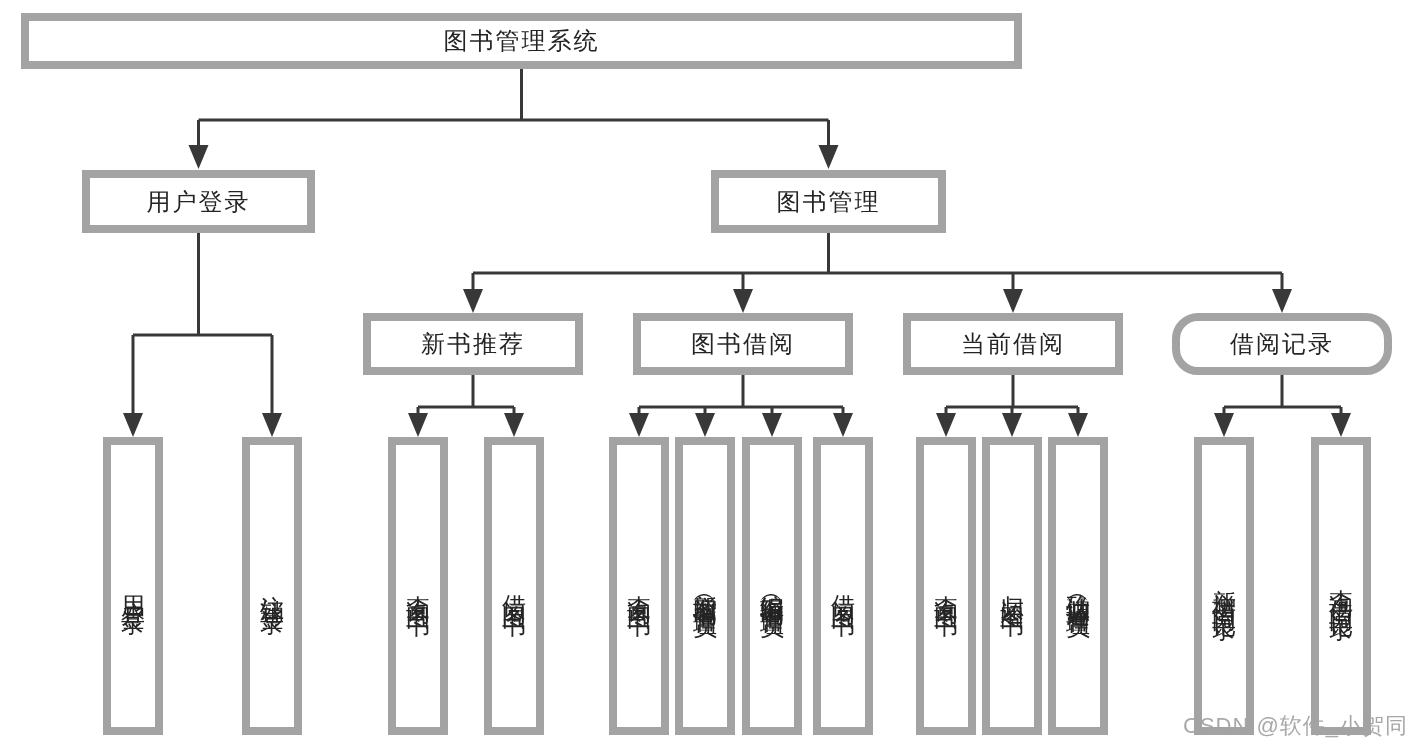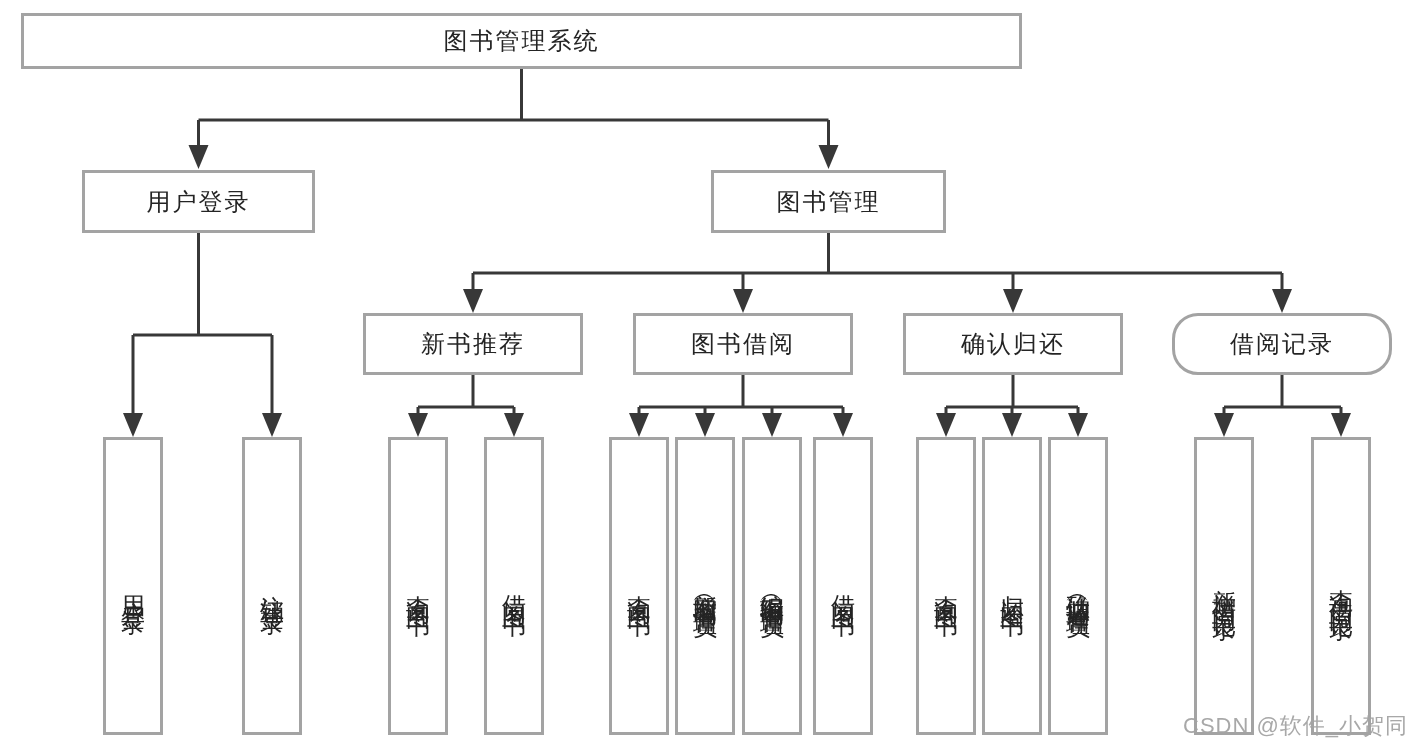--- a/index.html
+++ b/index.html
@@ -18,21 +18,21 @@
   #wires {
     position: absolute;
     left: 0;
     top: 0;
     z-index: 1;
   }
   .box {
     position: absolute;
     box-sizing: border-box;
     background: #ffffff;
-    border: 3px solid #a3a3a3;
+    border: 8px solid #a3a3a3;
     display: flex;
     align-items: center;
     justify-content: center;
     color: #242424;
     font-size: 24px;
     letter-spacing: 2px;
     z-index: 2;
     text-align: center;
   }
   .leaf {
@@ -102,21 +102,21 @@
     </g>
   </svg>
 
   <div class="box" style="left:21px; top:13px; width:1001px; height:56px;">图书管理系统</div>
 
   <div class="box" style="left:82px; top:170px; width:233px; height:63px;">用户登录</div>
   <div class="box" style="left:711px; top:170px; width:235px; height:63px;">图书管理</div>
 
   <div class="box" style="left:363px; top:313px; width:220px; height:62px;">新书推荐</div>
   <div class="box" style="left:633px; top:313px; width:220px; height:62px;">图书借阅</div>
-  <div class="box" style="left:903px; top:313px; width:220px; height:62px;">确认归还</div>
+  <div class="box" style="left:903px; top:313px; width:220px; height:62px;">当前借阅</div>
   <div class="box" style="left:1172px; top:313px; width:220px; height:62px;border-radius:26px;">借阅记录</div>
 
   <div class="box leaf" style="left:103px; top:437px; width:60px; height:298px;">用户登录</div>
   <div class="box leaf" style="left:242px; top:437px; width:60px; height:298px;">注销登录</div>
 
   <div class="box leaf" style="left:388px; top:437px; width:60px; height:298px;">查询图书</div>
   <div class="box leaf" style="left:484px; top:437px; width:60px; height:298px;">借阅图书</div>
 
   <div class="box leaf" style="left:609px; top:437px; width:60px; height:298px;">查询图书</div>
   <div class="box leaf long" style="left:675px; top:437px; width:60px; height:298px;">新增图书（管理员）</div>

